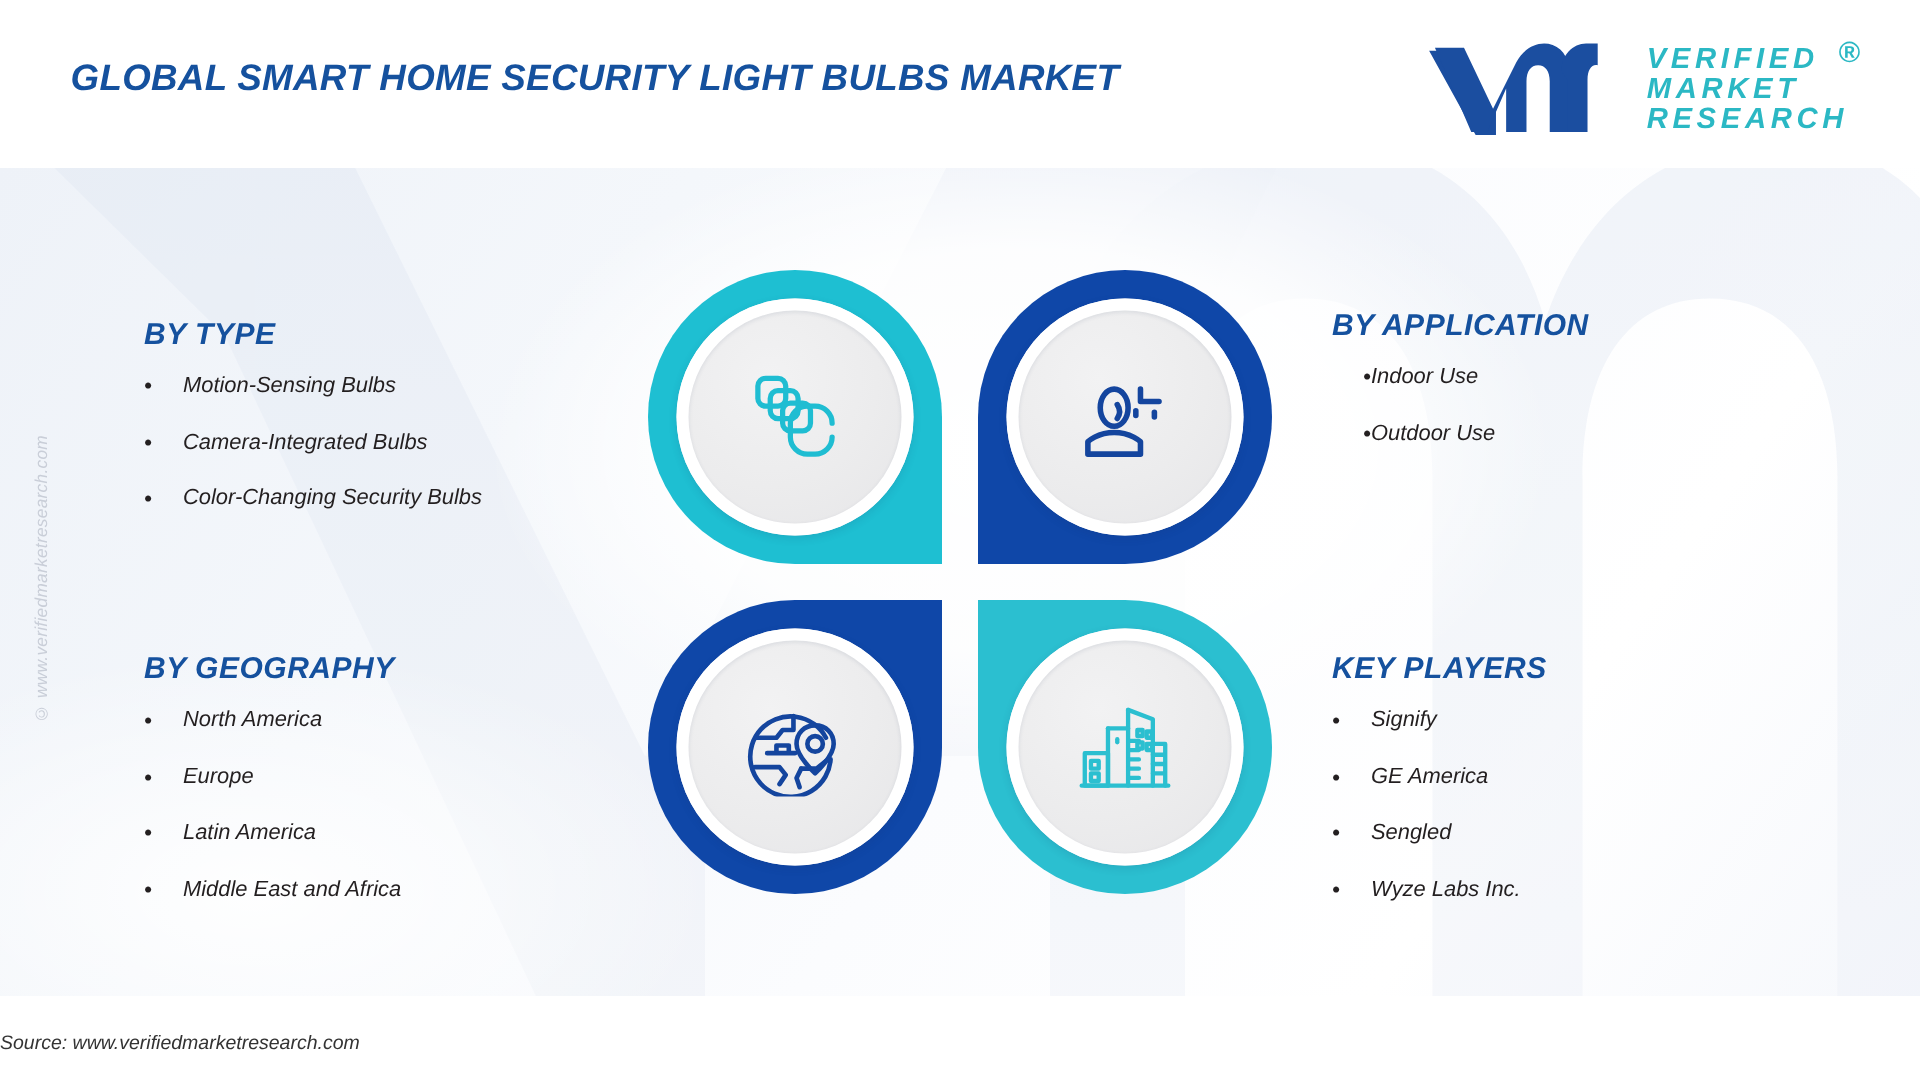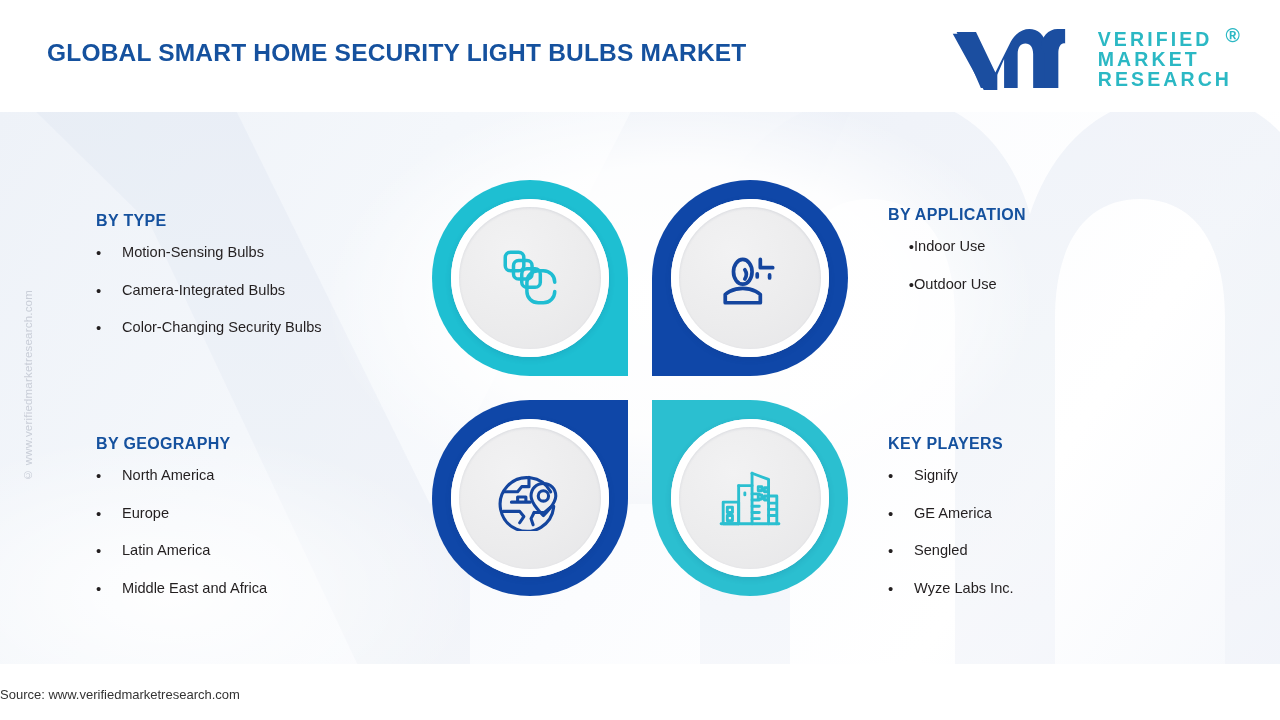--- a/index.html
+++ b/index.html
@@ -1,21 +1,21 @@
 <!DOCTYPE html>
 <html><head>
 <meta charset="utf-8">
 <style>
   html,body{margin:0;padding:0;}
   body{
     width:1280px;height:720px;overflow:hidden;position:relative;
     background:#ffffff;
     font-family:"Liberation Sans", sans-serif;
   }
-  #stage{position:absolute;inset:0;width:1280px;height:720px;overflow:hidden;background:#ffffff;}
+  #stage{position:absolute;inset:0;width:1280px;height:720px;overflow:hidden;background:#ffffff;font-style:italic;}
 
   
   .bg-body{
     position:absolute;left:0;top:110px;width:1280px;height:555px;
     background:linear-gradient(125deg,#eef2f8 0%,#f4f7fb 28%,#fbfcfe 55%,#ffffff 78%,#f6f8fc 100%);
   }
   .bg-header{
     position:absolute;left:0;top:0;width:1280px;height:112px;background:#ffffff;z-index:4;
   }
   .bg-footer{
@@ -52,21 +52,21 @@
 
   
   .section-heading{
     position:absolute;left:47px;top:134px;z-index:6;
     font-size:20.5px;font-weight:bold;color:#15519e;
   }
 
   
   .block{position:absolute;z-index:6;}
   .block h3{
-    margin:0 0 14px 0;font-size:16px;font-weight:bold;color:#15519e;letter-spacing:.35px;
+    margin:0 0 14px 0;font-size:20px;font-weight:bold;color:#15519e;letter-spacing:.35px;
   }
   .block ul{margin:0;padding:0;list-style:none;}
   .block li{
     display:flex;align-items:flex-start;margin-bottom:20px;
     font-size:14.6px;color:#231f20;font-weight:400;line-height:1.2;
   }
   .block li .dot{
     width:26px;flex:0 0 26px;color:#231f20;font-size:15px;line-height:1.15;
   }
   .block li .txt{white-space:nowrap;}

